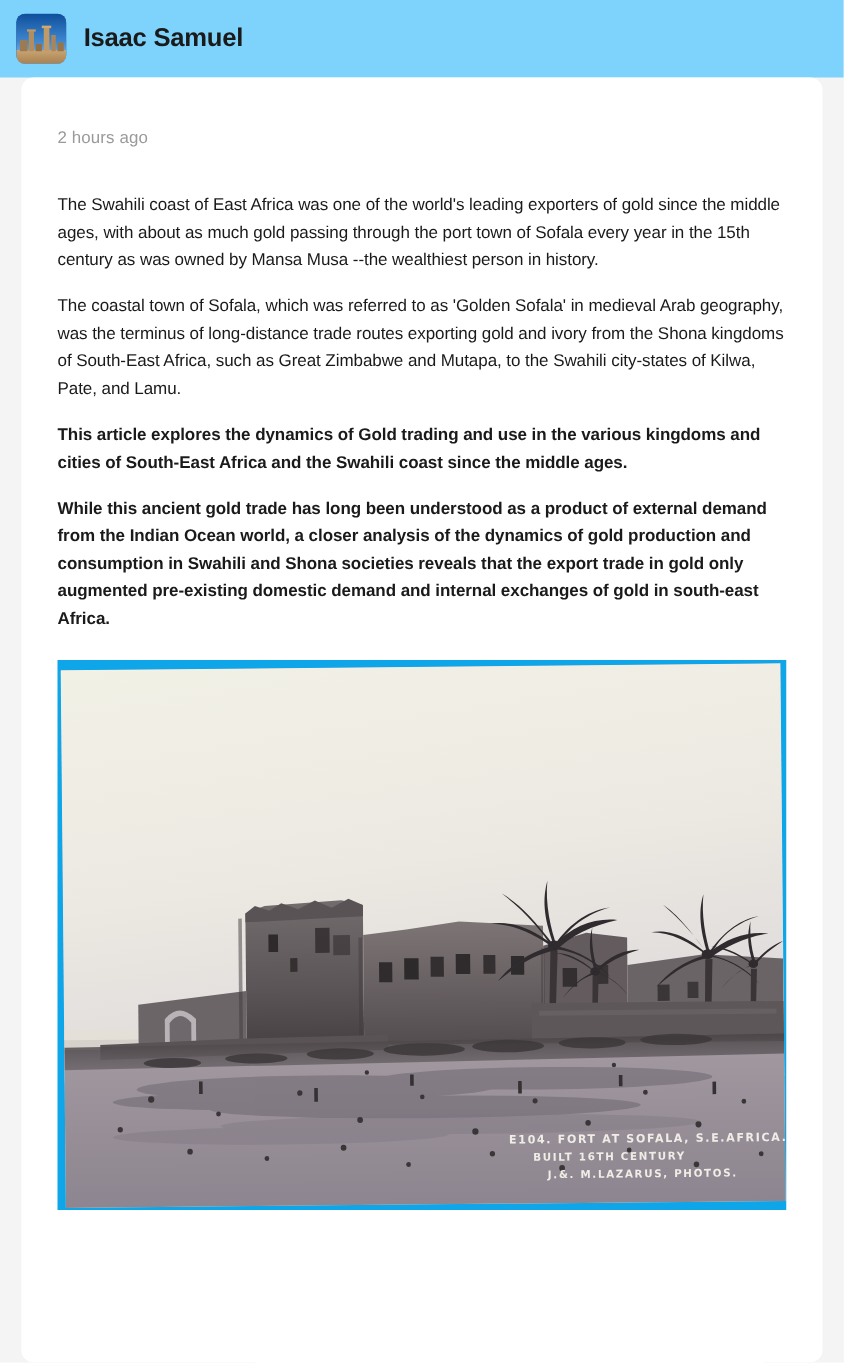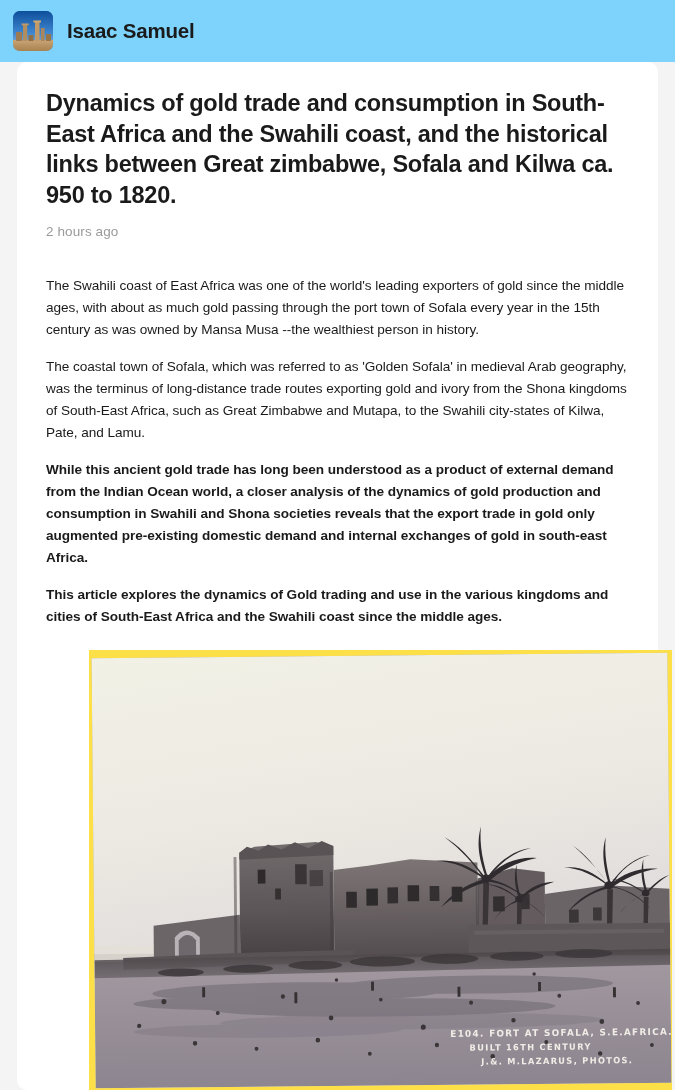--- a/index.html
+++ b/index.html
@@ -80,25 +80,24 @@
     letter-spacing: -0.05px;
   }
   .post-body p.bold { font-weight: 700; }
 
   
   .figure { margin-top: 22px; }
 
   .photo-frame {
     width: 100%;
     height: 440px;
-    background: #fde047;
+    background: #0ea5e9;
     padding: 8px 6px 7px 8px;
     position: relative;
     overflow: hidden;
-    margin-left: 43px;
   }
 
   .photo-inner {
     width: 100%;
     height: 100%;
     position: relative;
     overflow: hidden;
     transform: rotate(-0.55deg) scale(1.012);
     background: #c9c4c6;
   }
@@ -132,29 +131,28 @@
       <rect x="33" y="23" width="5" height="7" fill="#967548"></rect>
       <rect x="20.4" y="9.5" width="7.6" height="2" fill="#cfa972"></rect>
       <rect x="8.6" y="12.5" width="7" height="1.8" fill="#bf9a66"></rect>
     </svg>
   </div>
   <div class="pub-name">Isaac Samuel</div>
 </header>
 
 <article class="post-card">
 
-  <h1 class="post-title">Dynamics of gold trade and consumption in South-East Africa and the Swahili coast, and the historical links between Great zimbabwe, Sofala and Kilwa ca. 950 to 1820.</h1>
 
   <div class="post-time">2 hours ago</div>
 
   <div class="post-body">
     <p>The Swahili coast of East Africa was one of the world's leading exporters of gold since the middle ages, with about as much gold passing through the port town of Sofala every year in the 15th century as was owned by Mansa Musa --the wealthiest person in history.</p>
     <p>The coastal town of Sofala, which was referred to as 'Golden Sofala' in medieval Arab geography, was the terminus of long-distance trade routes exporting gold and ivory from the Shona kingdoms of South-East Africa, such as Great Zimbabwe and Mutapa, to the Swahili city-states of Kilwa, Pate, and Lamu.</p>
+    <p class="bold">This article explores the dynamics of Gold trading and use in the various kingdoms and cities of South-East Africa and the Swahili coast since the middle ages.</p>
     <p class="bold">While this ancient gold trade has long been understood as a product of external demand from the Indian Ocean world, a closer analysis of the dynamics of gold production and consumption in Swahili and Shona societies reveals that the export trade in gold only augmented pre-existing domestic demand and internal exchanges of gold in south-east Africa.</p>
-    <p class="bold">This article explores the dynamics of Gold trading and use in the various kingdoms and cities of South-East Africa and the Swahili coast since the middle ages.</p>
   </div>
 
   <figure class="figure">
     <div class="photo-frame">
       <div class="photo-inner">
         <svg viewBox="0 0 600 430" preserveAspectRatio="none">
           <defs>
             <linearGradient id="skyG" x1="0" y1="0" x2="0.25" y2="1">
               <stop offset="0%" stop-color="#f2f1e6"></stop>
               <stop offset="55%" stop-color="#ece9e2"></stop>

